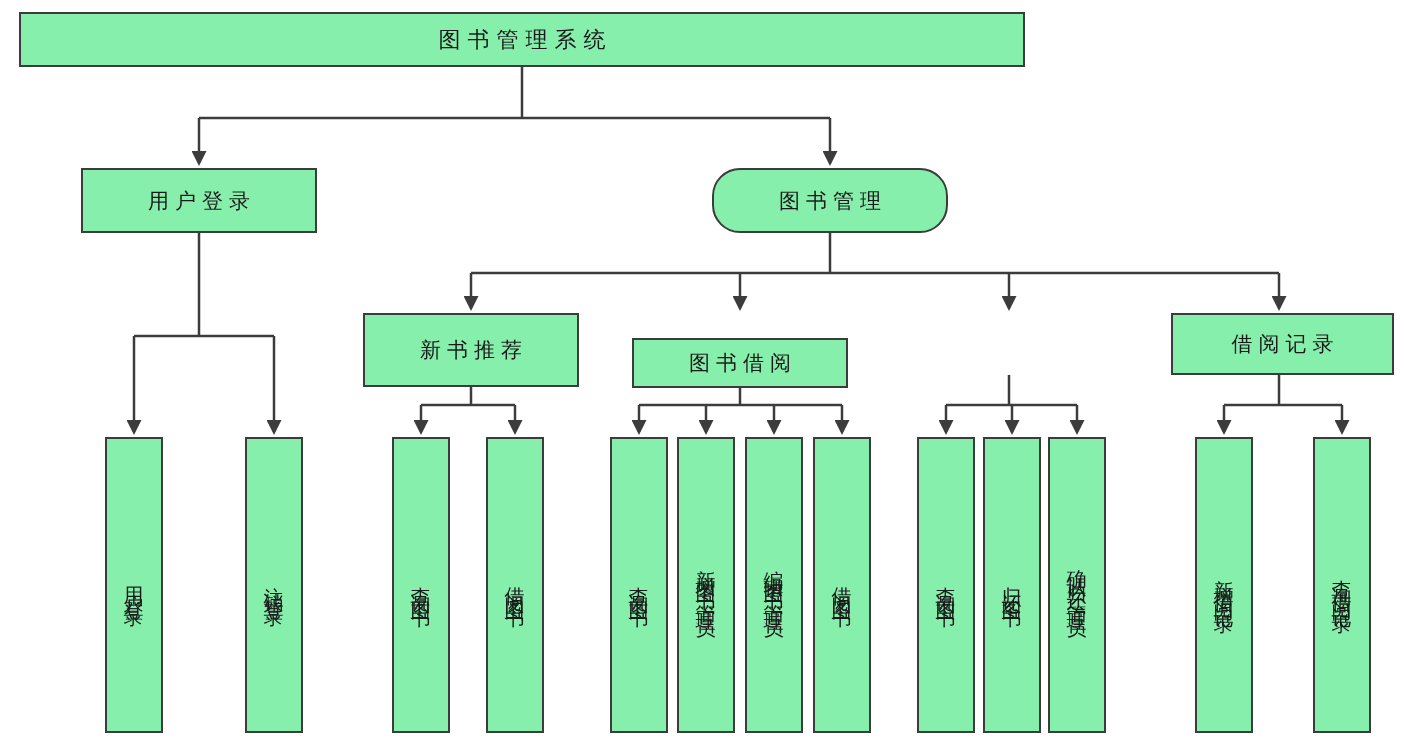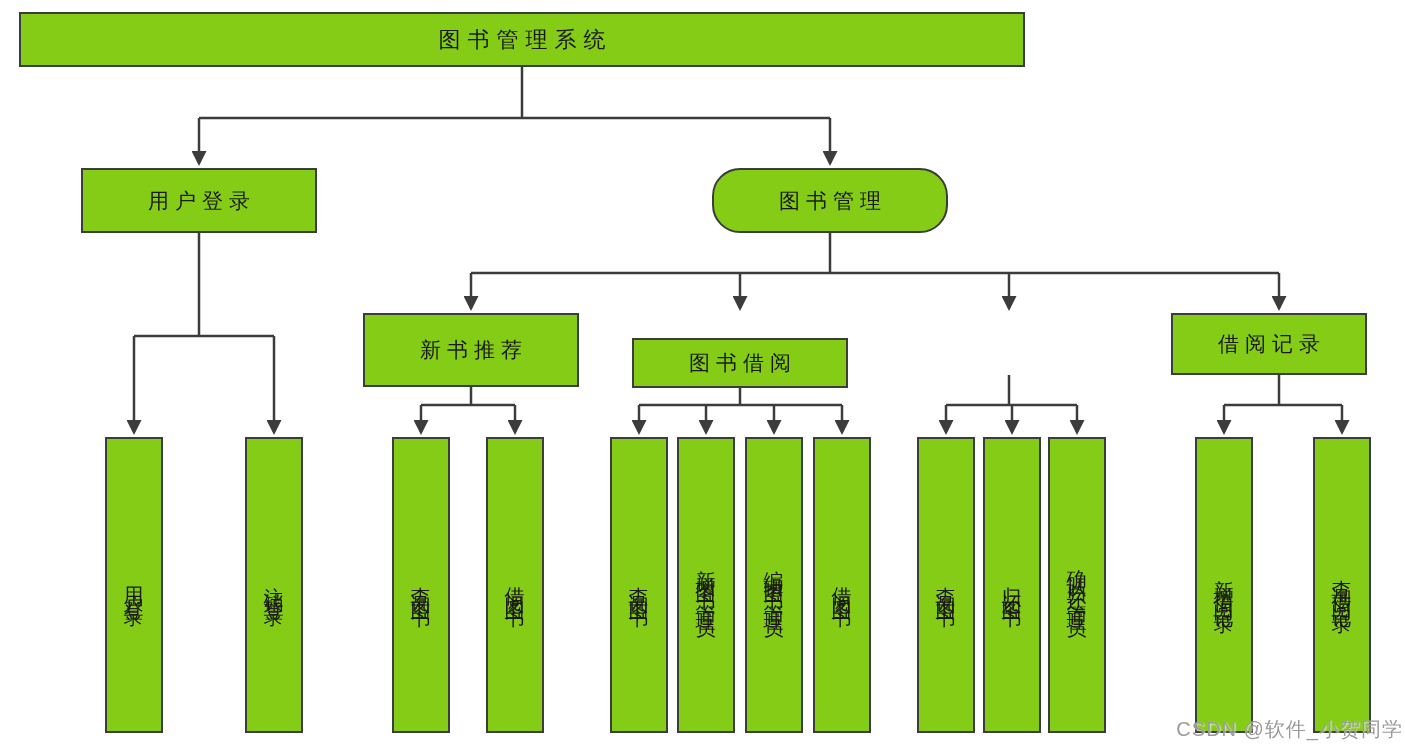--- a/index.html
+++ b/index.html
@@ -4,21 +4,21 @@
 <style>
   html,body{margin:0;padding:0;background:var(--background,#fff);}
   .canvas{
     position:relative;width:1405px;height:747px;background:var(--background,#fff);
     font-family:"Liberation Sans","DejaVu Sans",sans-serif;overflow:hidden;
   }
   svg.wires{position:absolute;left:0;top:0;width:1405px;height:747px;}
   svg.wires path.wire{stroke:var(--line,#3c3c3c);stroke-width:2.5;fill:none;}
   svg.wires .arrowhead{fill:var(--line,#3c3c3c);}
   .node{
-    position:absolute;box-sizing:border-box;background:#84cc16;
+    position:absolute;box-sizing:border-box;background:#86efac;
     border:2.5px solid var(--line,#3c3c3c);color:var(--text,#1a1a1a);
     display:flex;align-items:center;justify-content:center;text-align:center;
   }
   .h-node{font-size:21px;letter-spacing:6px;text-indent:6px;white-space:nowrap;}
   .root-node{font-size:22px;letter-spacing:7px;text-indent:7px;}
   .v-node{
     writing-mode:vertical-rl;text-orientation:mixed;
     font-size:20px;letter-spacing:7px;line-height:1;white-space:nowrap;
   }
   .watermark{
@@ -69,34 +69,33 @@
     <path class="wire" marker-end="url(#arrow)" d="M1342 405 V432"></path>
   </svg>
 
   <div class="node h-node root-node" style="left:19px;top:12px;width:1006px;height:55px;">图书管理系统</div>
 
   <div class="node h-node" style="left:81px;top:168px;width:236px;height:65px;">用户登录</div>
   <div class="node h-node" style="left:712px;top:168px;width:236px;height:65px;border-radius:28px;">图书管理</div>
 
   <div class="node h-node" style="left:363px;top:313px;width:216px;height:74px;">新书推荐</div>
   <div class="node h-node" style="left:632px;top:313px;width:216px;height:50px;margin-top:25px;">图书借阅</div>
-  <div class="node h-node" style="left:1171px;top:313px;width:196px;height:62px;">借阅记录</div>
+  <div class="node h-node" style="left:1171px;top:313px;width:223px;height:62px;">借阅记录</div>
 
   <div class="node v-node" style="left:105px;top:437px;width:58px;height:296px;">用户登录</div>
   <div class="node v-node" style="left:245px;top:437px;width:58px;height:296px;">注销登录</div>
 
   <div class="node v-node" style="left:392px;top:437px;width:58px;height:296px;">查询图书</div>
   <div class="node v-node" style="left:486px;top:437px;width:58px;height:296px;">借阅图书</div>
 
   <div class="node v-node" style="left:610px;top:437px;width:58px;height:296px;">查询图书</div>
   <div class="node v-node" style="left:677px;top:437px;width:58px;height:296px;">新增图书（管理员）</div>
   <div class="node v-node" style="left:745px;top:437px;width:58px;height:296px;">编辑图书（管理员）</div>
   <div class="node v-node" style="left:813px;top:437px;width:58px;height:296px;">借阅图书</div>
 
   <div class="node v-node" style="left:917px;top:437px;width:58px;height:296px;">查询图书</div>
   <div class="node v-node" style="left:983px;top:437px;width:58px;height:296px;">归还图书</div>
   <div class="node v-node" style="left:1048px;top:437px;width:58px;height:296px;">确认归还（管理员）</div>
 
   <div class="node v-node" style="left:1195px;top:437px;width:58px;height:296px;">新增借阅记录</div>
   <div class="node v-node" style="left:1313px;top:437px;width:58px;height:296px;">查询借阅记录</div>
 
-  <div class="watermark">CSDN @软件_小贺同学</div>
 </div>
 
 </body></html>

